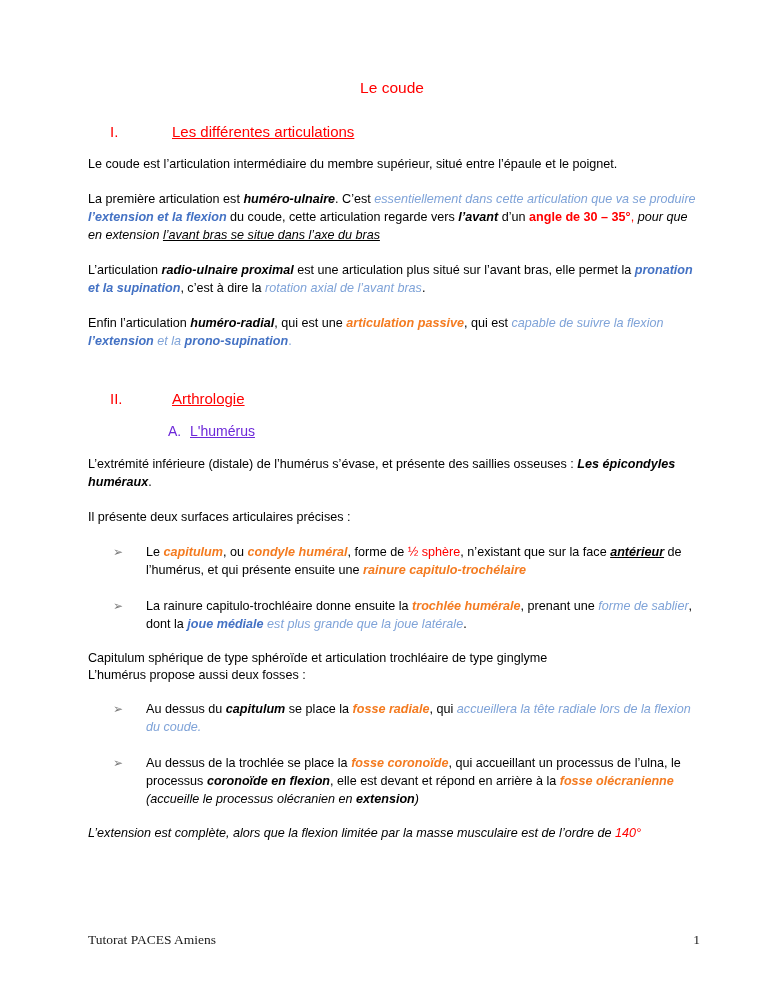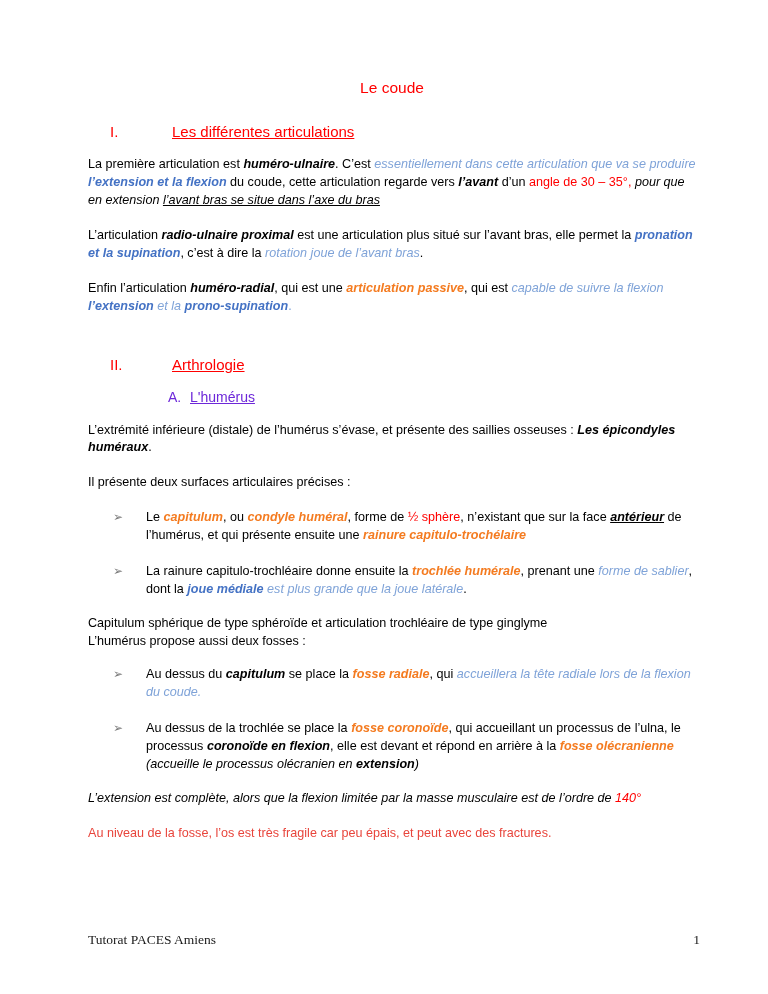--- a/index.html
+++ b/index.html
@@ -91,21 +91,21 @@
   ul.arrows li .bullet {
     position: absolute;
     left: 25px;
     top: 0px;
     color: #7a7a7a;
     font-size: 12px;
     line-height: 1.45;
   }
 
   
-  .b  { font-weight: normal; }
+  .b  { font-weight: bold; }
   .i  { font-style: italic; }
   .bi { font-weight: bold; font-style: italic; }
   .biu{ font-weight: bold; font-style: italic; text-decoration: underline; }
   .iu { font-style: italic; text-decoration: underline; }
 
   .c-red    { color: #ff0000; }
   .c-red2   { color: #e8453c; }
   .c-orange { color: #f47b20; }
   .c-blue   { color: #4472c4; }
   .c-blue-l { color: #7fa3d8; }
@@ -129,25 +129,26 @@
 <body>
 
 <div class="page">
 
   <h1 class="doc-title">Le coude</h1>
 
   <div class="h1row">
     <span class="num">I.</span><span class="txt">Les différentes articulations</span>
   </div>
 
+  <p class="body"><span>Le coude est l’articulation intermédiaire du membre supérieur, situé entre l’épaule et le poignet.</span></p>
 
 
   <p class="body"><span>La première articulation est </span><span class="bi">huméro-ulnaire</span><span>. C’est </span><span class="i c-blue-l">essentiellement dans cette articulation que va se produire </span><span class="bi c-blue">l’extension et la flexion</span><span> du coude, cette articulation regarde vers </span><span class="bi">l’avant</span><span> d’un </span><span class="b c-red">angle de 30 – 35°</span><span class="c-red">, </span><span class="i">pour que en extension </span><span class="iu">l’avant bras se situe dans l’axe du bras</span></p>
 
-  <p class="body"><span>L’articulation </span><span class="bi">radio-ulnaire proximal</span><span> est une articulation plus situé sur l’avant bras, elle permet la </span><span class="bi c-blue">pronation et la supination</span><span>, c’est à dire la </span><span class="i c-blue-l">rotation joue de l’avant bras</span><span>.</span></p>
+  <p class="body"><span>L’articulation </span><span class="bi">radio-ulnaire proximal</span><span> est une articulation plus situé sur l’avant bras, elle permet la </span><span class="bi c-blue">pronation et la supination</span><span>, c’est à dire la </span><span class="i c-blue-l">rotation axial de l’avant bras</span><span>.</span></p>
 
   <p class="body"><span>Enfin l’articulation </span><span class="bi">huméro-radial</span><span>, qui est une </span><span class="bi c-orange">articulation passive</span><span>, qui est </span><span class="i c-blue-l">capable de suivre la flexion </span><span class="bi c-blue">l’extension</span><span class="i c-blue-l"> et la </span><span class="bi c-blue">prono-supination</span><span class="c-blue-l">.</span></p>
 
   <div class="gap-lg"></div>
 
   <div class="h1row">
     <span class="num">II.</span><span class="txt">Arthrologie</span>
   </div>
 
   <div class="h2row">
@@ -173,20 +174,19 @@
     <li>
       <span class="bullet">➢</span><span>Au dessus du </span><span class="bi">capitulum</span><span> se place la </span><span class="bi c-orange">fosse radiale</span><span>, qui </span><span class="i c-blue-l">accueillera la tête radiale lors de la flexion du coude.</span>
     </li>
     <li>
       <span class="bullet">➢</span><span>Au dessus de la trochlée se place la </span><span class="bi c-orange">fosse coronoïde</span><span>, qui accueillant un processus de l’ulna, le processus </span><span class="bi">coronoïde en flexion</span><span>, elle est devant et répond en arrière à la </span><span class="bi c-orange">fosse olécranienne</span><span class="i"> (accueille le processus olécranien en </span><span class="bi">extension</span><span class="i">)</span>
     </li>
   </ul>
 
   <p class="body"><span class="i">L’extension est complète, alors que la flexion limitée par la masse musculaire est de l’ordre de </span><span class="i c-red">140°</span></p>
 
-  <p class="body"><span class="c-red2">Au niveau de la fosse, l’os est très fragile car peu épais, et peut avec des fractures.</span></p>
 
   <div class="footer">
     <span>Tutorat PACES Amiens</span>
     <span>1</span>
   </div>
 
 </div>
 
 </body></html>

